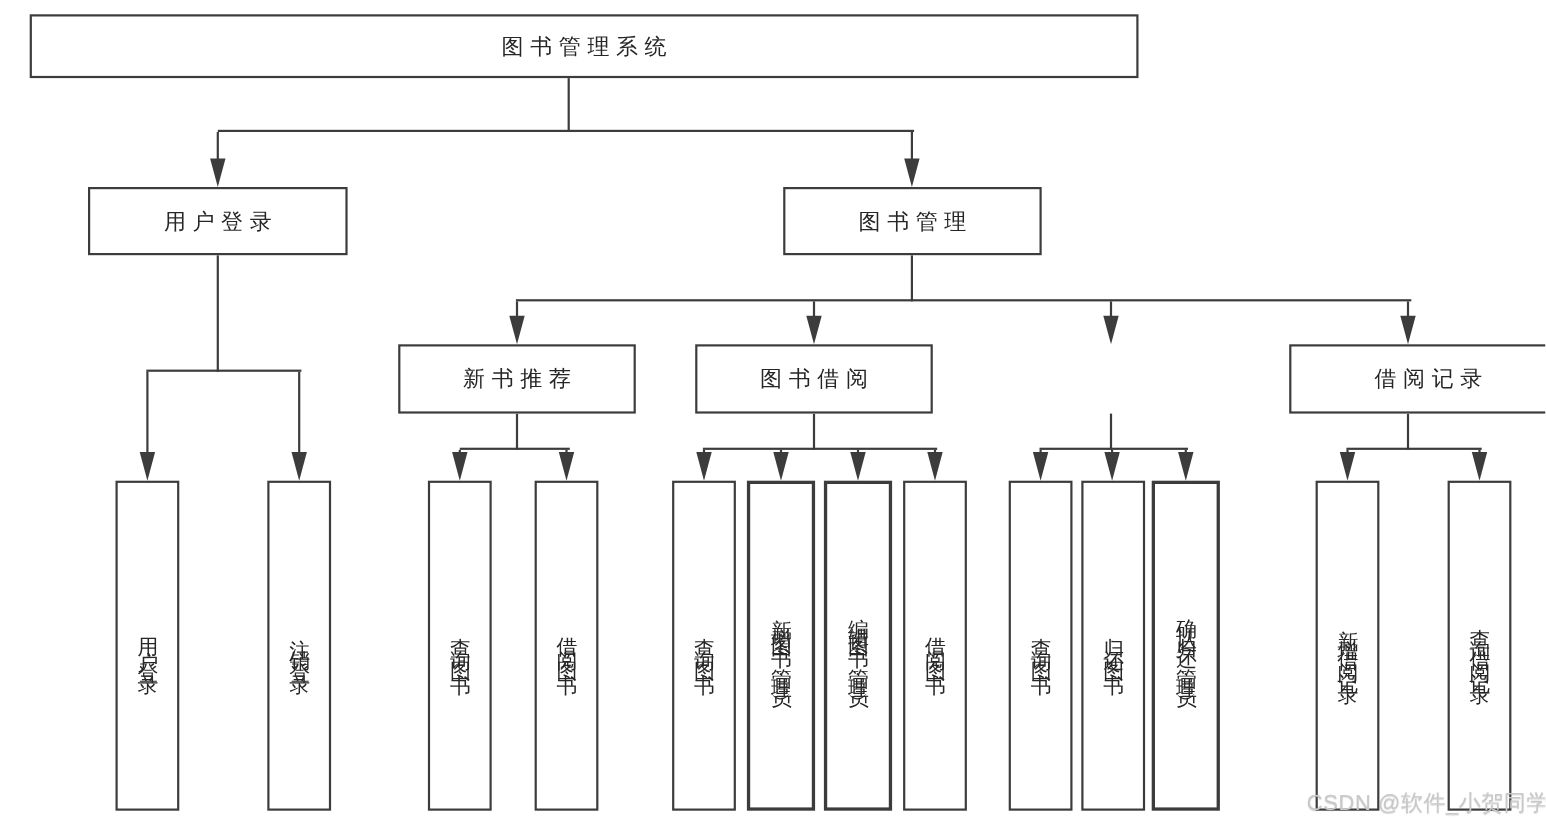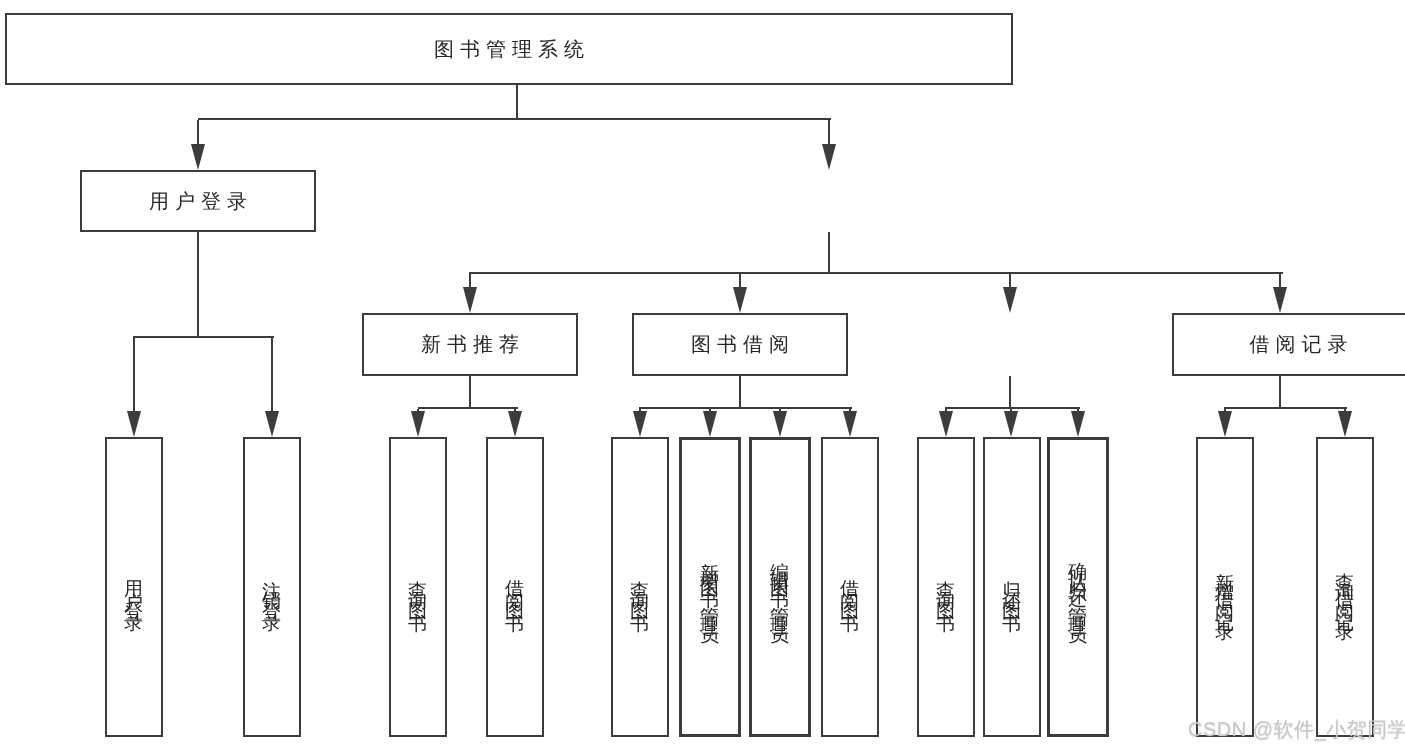--- a/index.html
+++ b/index.html
@@ -82,26 +82,29 @@
       <div class="arrowhead" style="left: 703px; top: 411px;"></div>
       <div class="arrowhead" style="left: 773px; top: 411px;"></div>
       <div class="arrowhead" style="left: 843px; top: 411px;"></div>
       <div class="arrowhead" style="left: 939px; top: 411px;"></div>
       <div class="arrowhead" style="left: 1004px; top: 411px;"></div>
       <div class="arrowhead" style="left: 1071px; top: 411px;"></div>
       <div class="arrowhead" style="left: 1218px; top: 411px;"></div>
       <div class="arrowhead" style="left: 1338px; top: 411px;"></div>
     </div>
 
-  <div class="node" style="left:5px;top:13px;width:1008px;height:72px">
+  <div class="node" style="left:27px;top:13px;width:1008px;height:58px">
     <span class="hlabel">图书管理系统</span>
   </div>
 
   <div class="node" style="left:80px;top:170px;width:236px;height:62px">
     <span class="hlabel">用户登录</span>
+  </div>
+  <div class="node" style="left:712px;top:170px;width:235px;height:62px">
+    <span class="hlabel">图书管理</span>
   </div>
 
   <div class="node" style="left:632px;top:313px;width:216px;height:63px">
     <span class="hlabel">图书借阅</span>
   </div>
   <div class="node" style="left:362px;top:313px;width:216px;height:63px">
     <span class="hlabel">新书推荐</span>
   </div>
   <div class="node" style="left:1172px;top:313px;width:253px;height:63px">
     <span class="hlabel">借阅记录</span>

